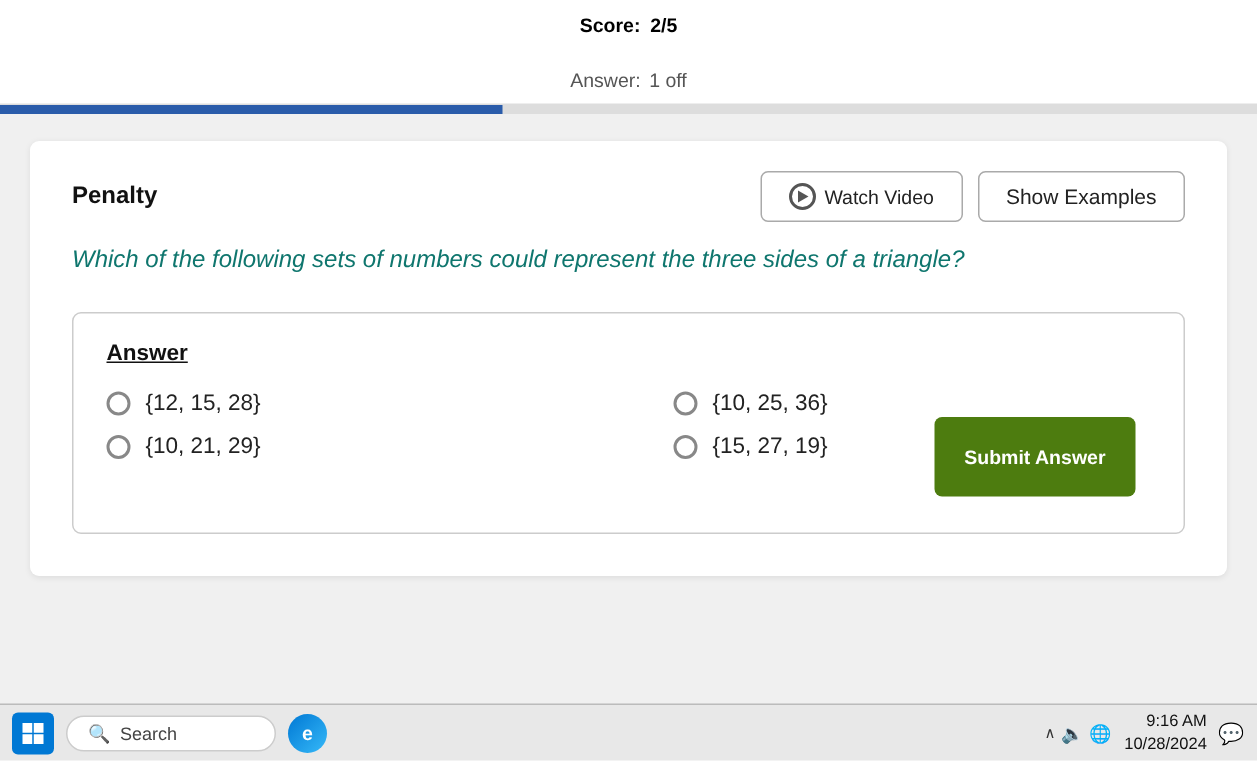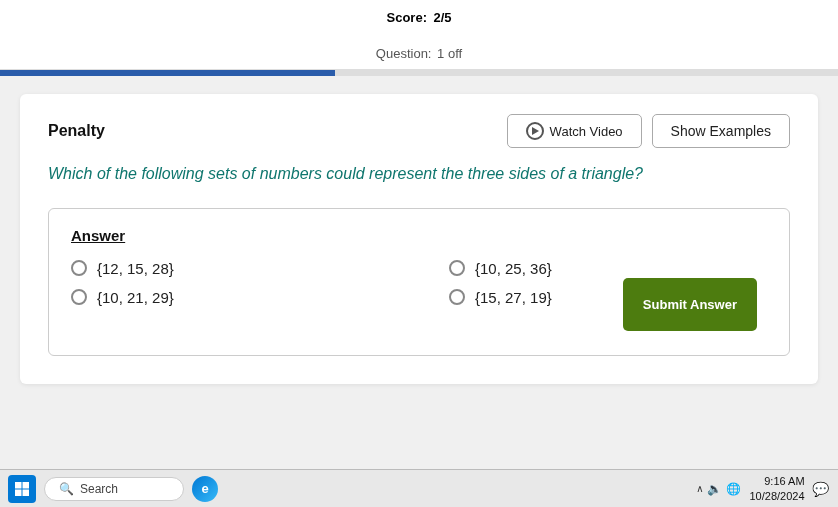--- a/index.html
+++ b/index.html
@@ -130,21 +130,21 @@
 
     .options-grid {
       display: grid;
       grid-template-columns: 1fr 1fr;
       gap: 12px 60px;
       margin-bottom: 8px;
     }
 
     .option-row {
       display: flex;
-      align-items: flex-start;
+      align-items: flex-end;
       gap: 10px;
       font-size: 15px;
       color: #222;
       cursor: pointer;
     }
 
     .option-radio {
       width: 16px;
       height: 16px;
       border-radius: 50%;
@@ -271,21 +271,21 @@
   </style>
 </head>
 <body>
 
 <div class="top-bar">
   <span>
     <span style="font-weight:700;font-size:13px;">Score:</span>
     <span style="font-size:13px;font-weight:700;margin-left:2px;">2/5</span>
   </span>
   <span style="font-size:13px;color:#555;">
-    <span>Question:</span>
+    <span>Answer:</span>
     <span style="margin-left:2px;">1 off</span>
   </span>
 </div>
 <div class="progress-bar-container">
   <div class="progress-bar-fill"></div>
 </div>
 
 <div class="main-content">
   <div class="question-header">
     <span class="question-label">Penalty</span>

